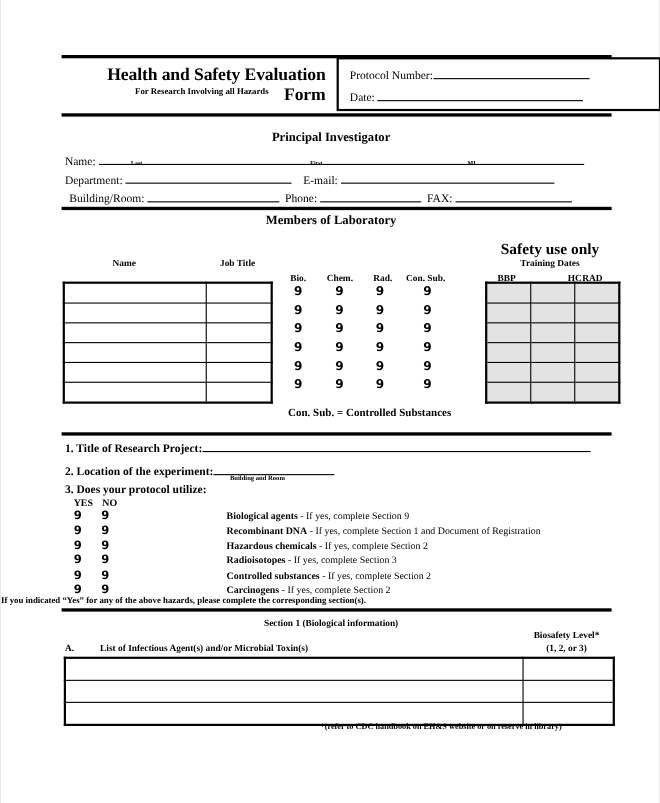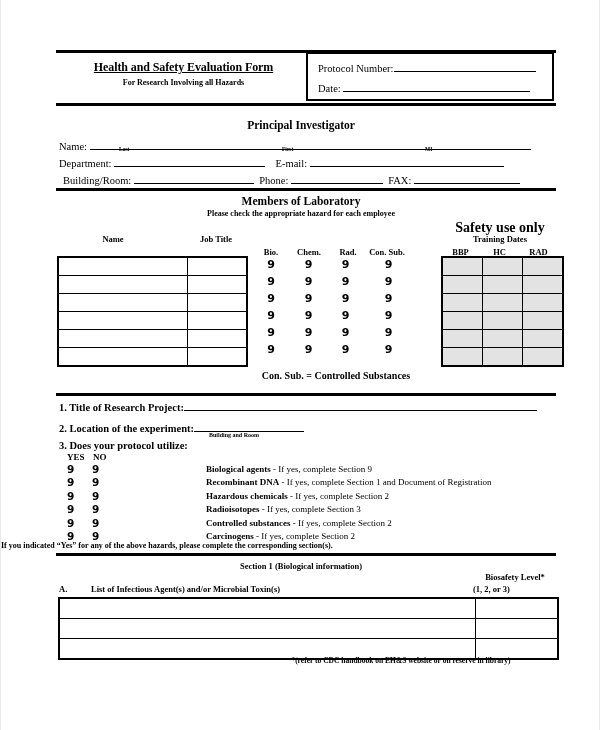--- a/index.html
+++ b/index.html
@@ -36,37 +36,36 @@
     height: 0.95em;
   }
 
   
   #hdr-rule-top   { left: 55px; top: 50px;  width: 500px; }
   #hdr-rule-bot   { left: 55px; top: 103px; width: 500px; }
 
   #form-title {
     position: absolute;
     left: 70px; top: 60px; width: 225px;
-    text-align: center;
-    font-weight: bold;
-    font-size: 12px;
+    text-align: right;
+    font-weight: bold;
+    font-size: 16px;
     letter-spacing: -0.1px;
-    text-decoration: underline;
   }
   #form-subtitle {
     position: absolute;
     left: 70px; top: 78px; width: 225px;
     text-align: center;
     font-weight: bold;
     font-size: 8px;
   }
   #protocol-box {
     position: absolute;
     left: 305px; top: 52px;
-    width: 248px; height: 49px;
+    width: 295px; height: 49px;
     border: 2px solid #000;
     box-sizing: border-box;
   }
   .pb-row {
     position: absolute;
     font-size: 10.5px;
     white-space: nowrap;
   }
   #protocol-number-row { left: 10px; top: 7px; }
   #protocol-date-row   { left: 10px; top: 27px; }
@@ -134,21 +133,21 @@
   #head-jobtitle { left: 180px; top: 234px; width: 70px; }
 
   .hz-head { top: 247px; }
   #head-bio      { left: 253px; width: 34px; }
   #head-chem     { left: 288px; width: 40px; }
   #head-rad      { left: 330px; width: 34px; }
   #head-consub   { left: 358px; width: 56px; }
 
   .sf-head { top: 247px; }
   #head-bbp { left: 440px; width: 39px; }
-  #head-hc  { left: 479px; width: 39px; }
+  #head-hc  { left: 502px; width: 39px; }
   #head-rad2{ left: 518px; width: 39px; }
 
   
   #member-table {
     position: absolute;
     left: 56px; top: 256px;
     width: 188px;
     border-collapse: collapse;
     table-layout: fixed;
   }
@@ -280,20 +279,21 @@
   #biosafety-level {
     position: absolute;
     left: 472px; top: 572px; width: 84px;
     text-align: center;
     font-weight: bold;
     font-size: 8.5px;
   }
   #biosafety-range {
     position: absolute;
     left: 472px; top: 584px; width: 84px;
+    text-align: center;
     font-weight: bold;
     font-size: 8.5px;
   }
   #label-a {
     position: absolute;
     left: 58px; top: 584px;
     font-weight: bold;
     font-size: 8.5px;
   }
   #agent-list-head {
@@ -359,21 +359,20 @@
     <span>Department:</span>&nbsp;<span class="line" style="width:151px"></span>&nbsp;&nbsp;&nbsp;&nbsp;<span>E-mail:</span>&nbsp;<span class="line" style="width:194px"></span>
   </div>
 
   <div class="pi-row" id="pi-bldg-row">
     <span>Building/Room:</span>&nbsp;<span class="line" style="width:120px"></span>&nbsp;&nbsp;<span>Phone:</span>&nbsp;<span class="line" style="width:92px"></span>&nbsp;&nbsp;<span>FAX:</span>&nbsp;<span class="line" style="width:106px"></span>
   </div>
 
   <div class="rule-thick" id="pi-rule-bot"></div>
 
   <div id="lab-heading">Members of Laboratory</div>
-  <div id="lab-subheading">Please check the appropriate hazard for each employee</div>
 
   <div id="safety-use-only">Safety use only</div>
   <div id="training-dates">Training Dates</div>
 
   <div class="col-head" id="head-name">Name</div>
   <div class="col-head" id="head-jobtitle">Job Title</div>
 
   <div class="col-head hz-head" id="head-bio">Bio.</div>
   <div class="col-head hz-head" id="head-chem">Chem.</div>
   <div class="col-head hz-head" id="head-rad">Rad.</div>

